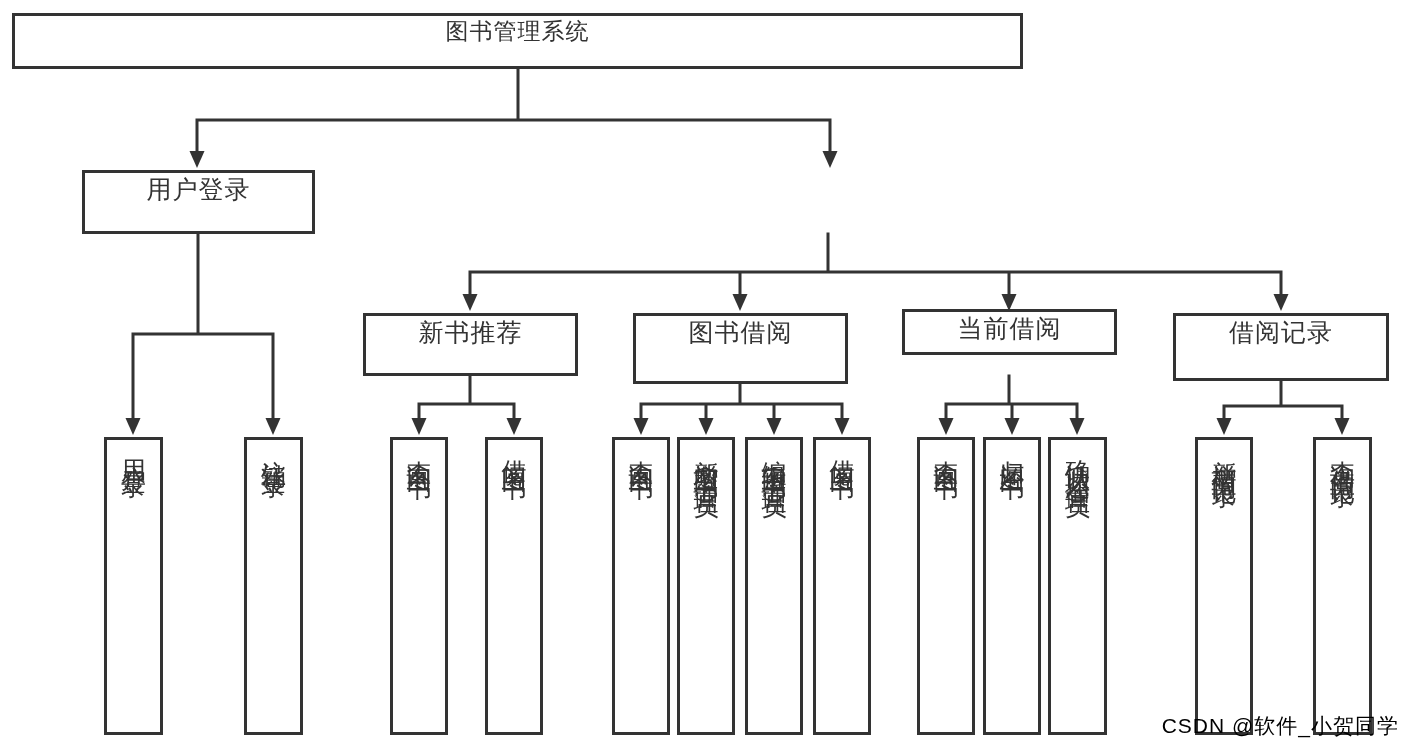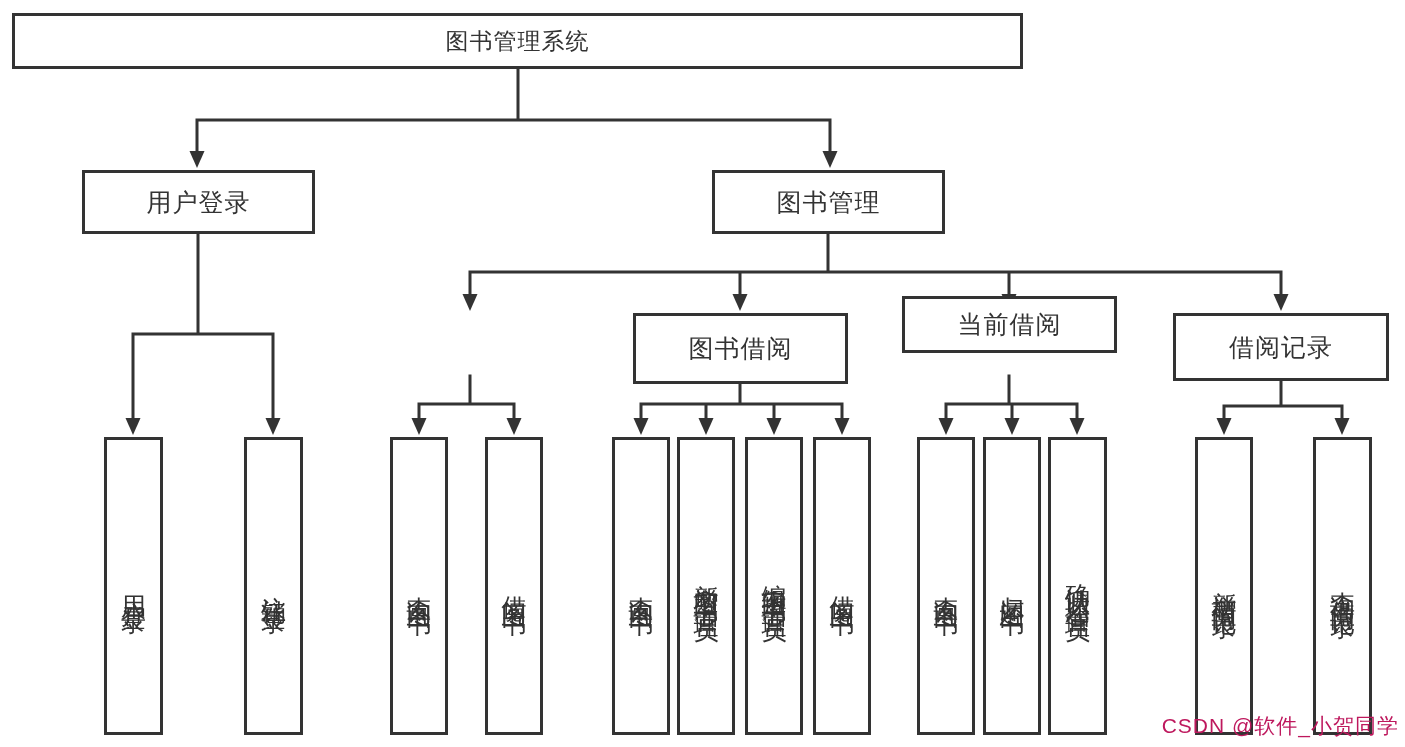--- a/index.html
+++ b/index.html
@@ -17,21 +17,20 @@
     left: 0; top: 0;
     width: 1405px; height: 747px;
     z-index: 1;
   }
   .node {
     position: absolute;
     box-sizing: border-box;
     border: 3px solid #333333;
     background: #ffffff;
     display: flex;
-    align-items: center;
     justify-content: center;
     z-index: 2;
   }
   .node-h span {
     font-size: 25px;
     letter-spacing: 1px;
     white-space: nowrap;
   }
   .node-root span {
     font-size: 23px;
@@ -44,21 +43,21 @@
     letter-spacing: 5px;
     line-height: 1;
     white-space: nowrap;
   }
   .watermark {
     position: absolute;
     top: 712px;
     right: 6px;
     font-size: 21px;
     letter-spacing: 1px;
-    color: #be185d;
+    color: #000000;
     z-index: 3;
     white-space: nowrap;
   }
 </style>
 </head>
 <body>
 
 <div class="canvas">
 
   <svg class="wires" viewBox="0 0 1405 747" fill="none" stroke="#333333" stroke-width="3" stroke-linecap="square">
@@ -104,28 +103,28 @@
     </g>
   </svg>
 
   <div class="node node-h node-root" style="left:12px; top:13px; width:1011px; height:56px">
     <span>图书管理系统</span>
   </div>
 
   <div class="node node-h" style="left:82px; top:170px; width:233px; height:64px">
     <span>用户登录</span>
   </div>
-  <div class="node node-h" style="left:712px; top:170px; width:233px; height:64px">
-    <span>图书管理</span>
+
+  <div class="node node-h" style="left:363px; top:313px; width:215px; height:63px">
+    <span>新书推荐</span>
   </div>
-
   <div class="node node-h" style="left:633px; top:313px; width:215px; height:71px">
     <span>图书借阅</span>
   </div>
-  <div class="node node-h" style="left:902px; top:296px; width:215px; height:57px">
+  <div class="node node-h" style="left:902px; top:309px; width:215px; height:46px">
     <span>当前借阅</span>
   </div>
   <div class="node node-h" style="left:1173px; top:313px; width:216px; height:68px">
     <span>借阅记录</span>
   </div>
 
   <div class="node node-v" style="left:104px; top:437px; width:59px; height:298px">
     <span>用户登录</span>
   </div>
   <div class="node node-v" style="left:244px; top:437px; width:59px; height:298px">

